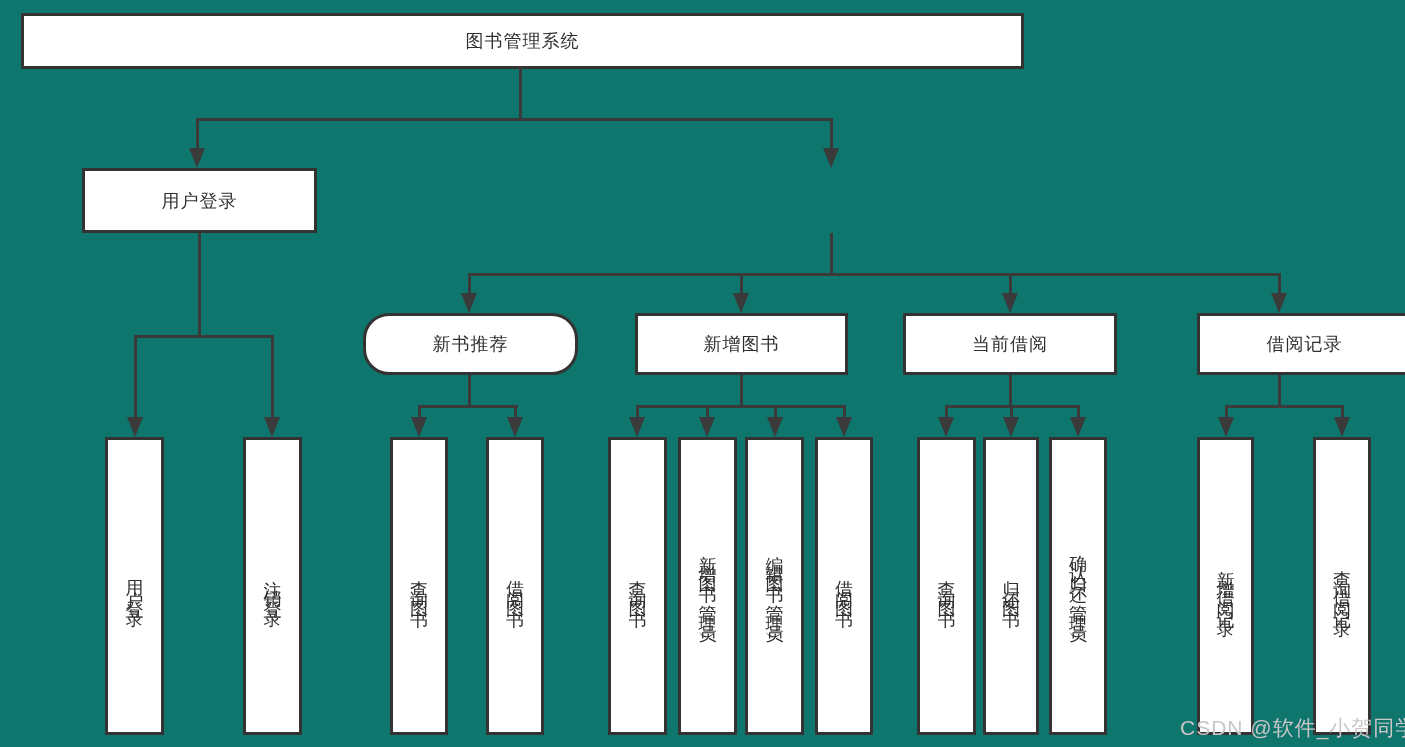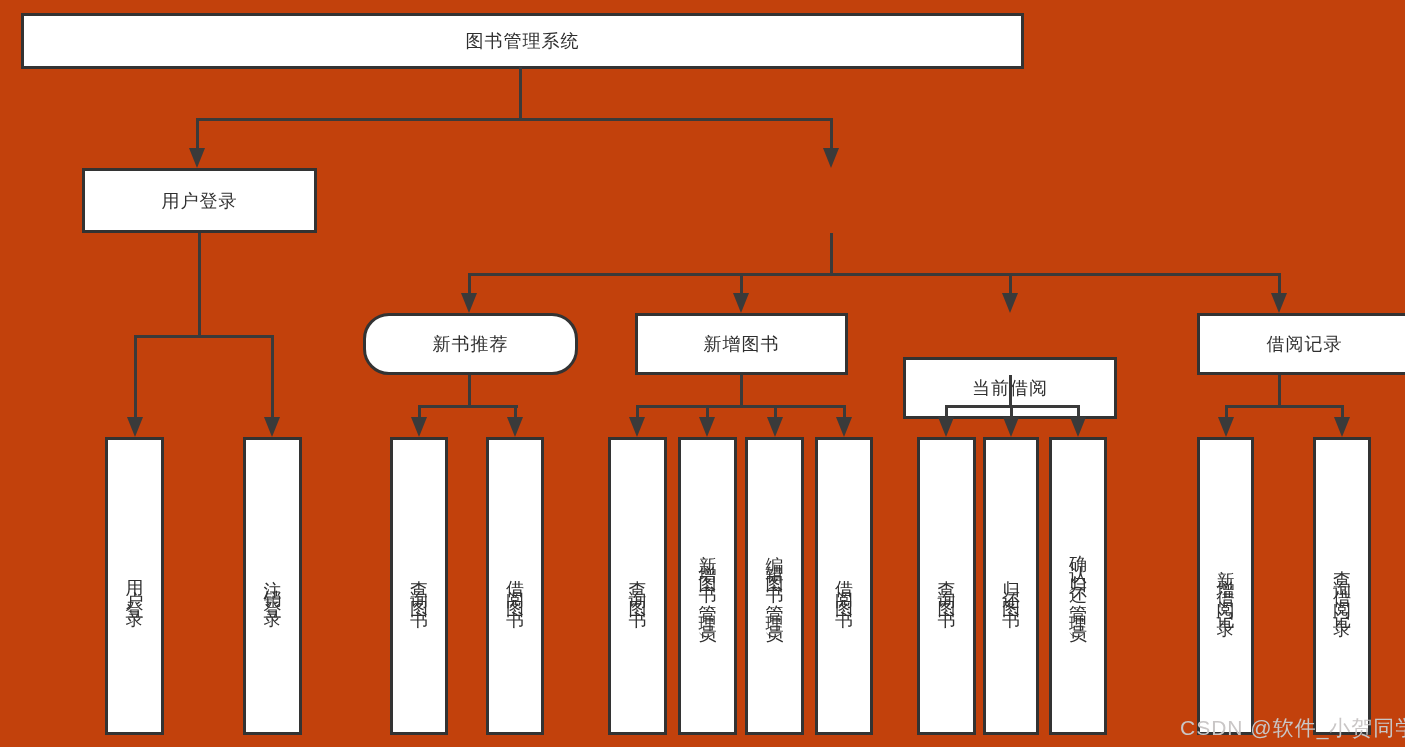--- a/index.html
+++ b/index.html
@@ -5,21 +5,21 @@
   :root{
     --line:#3a3a3a;
     --border:#333333;
     --text:#2f2f2f;
   }
   html,body{margin:0;padding:0;background:#ffffff;}
   body{font-family:"Liberation Sans","DejaVu Sans",sans-serif;}
   .canvas{
     position:relative;
     width:1405px;height:747px;
-    background:#c2410c;
+    background:#0f766e;
     overflow:hidden;
   }
   .box{
     position:absolute;
     box-sizing:border-box;
     border:3px solid var(--border);
     background:#ffffff;
     display:flex;align-items:center;justify-content:center;
     color:var(--text);
     font-size:18px;
@@ -82,21 +82,21 @@
   <div class="ah" style="left:461px;top:293px;"></div>
   <div class="vl" style="left:740px;top:273px;height:22px;"></div>
   <div class="ah" style="left:733px;top:293px;"></div>
   <div class="vl" style="left:1009px;top:273px;height:22px;"></div>
   <div class="ah" style="left:1002px;top:293px;"></div>
   <div class="vl" style="left:1278px;top:273px;height:22px;"></div>
   <div class="ah" style="left:1271px;top:293px;"></div>
 
   <div class="box" style="left:363px;top:313px;width:215px;height:62px;border-radius:26px;">新书推荐</div>
   <div class="box" style="left:635px;top:313px;width:213px;height:62px;">新增图书</div>
-  <div class="box" style="left:903px;top:313px;width:214px;height:62px;margin-top:44px;">当前借阅</div>
+  <div class="box" style="left:903px;top:313px;width:214px;height:62px;">当前借阅</div>
   <div class="box" style="left:1197px;top:313px;width:215px;height:62px;">借阅记录</div>
 
   <div class="vl" style="left:468px;top:375px;height:30px;"></div>
   <div class="hl" style="left:418px;top:405px;width:100px;"></div>
   <div class="vl" style="left:418px;top:405px;height:14px;"></div>
   <div class="ah" style="left:411px;top:417px;"></div>
   <div class="vl" style="left:514px;top:405px;height:14px;"></div>
   <div class="ah" style="left:507px;top:417px;"></div>
 
   <div class="vl" style="left:740px;top:375px;height:30px;"></div>

